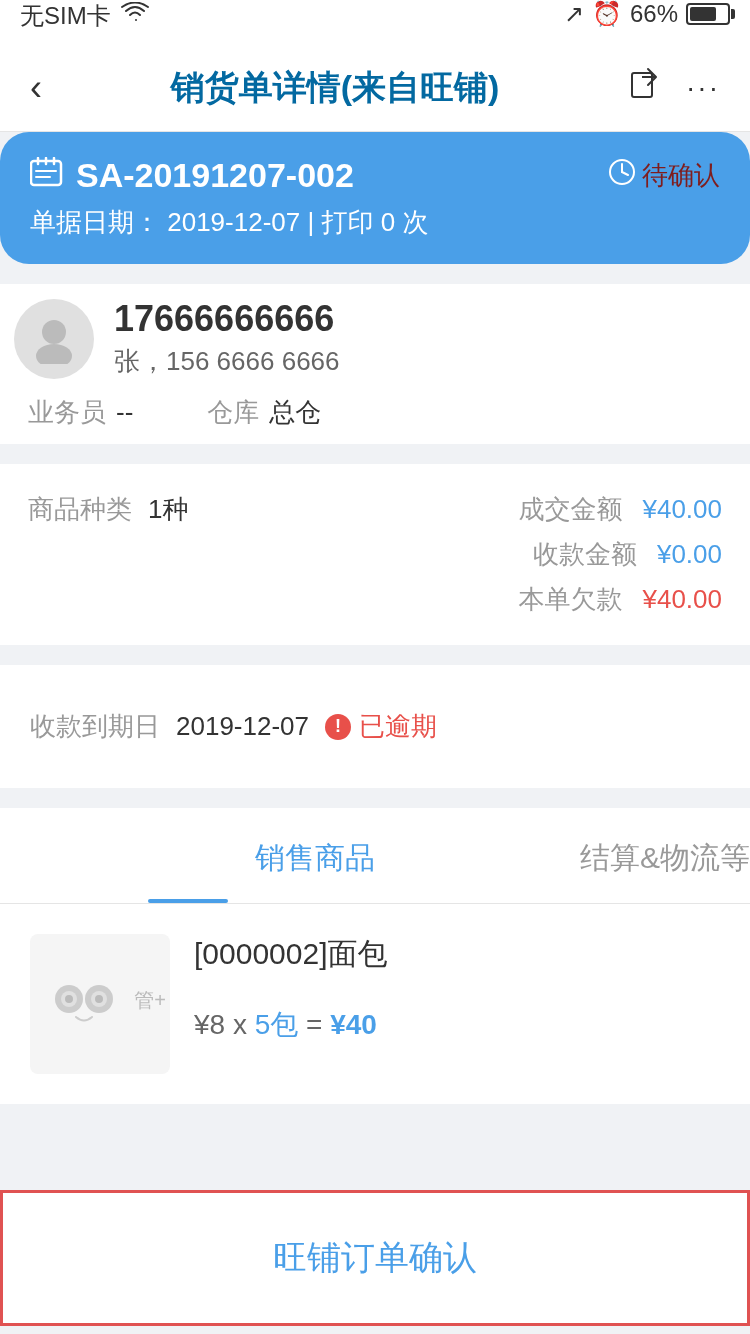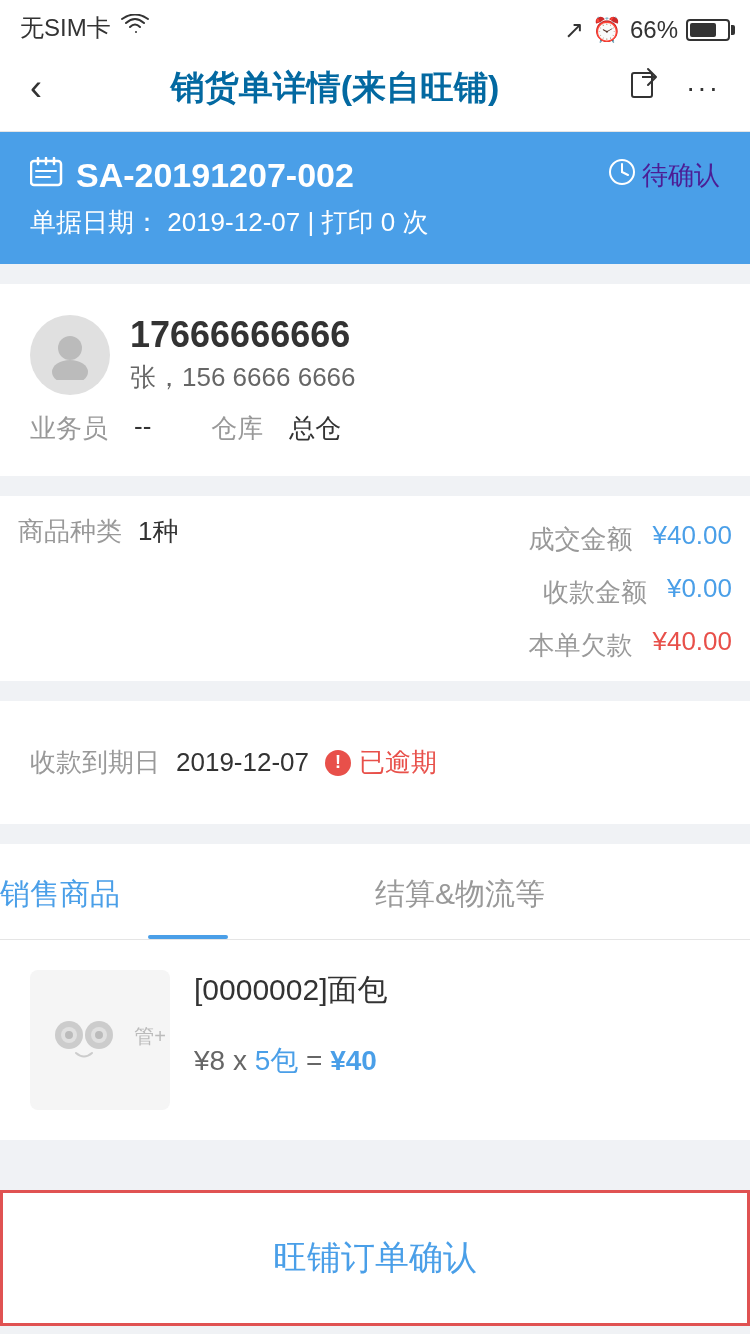--- a/index.html
+++ b/index.html
@@ -12,21 +12,21 @@
       font-size: 28px;
       color: #333;
       position: relative;
     }
 
     
     .status-bar {
       background: #fff;
       height: 44px;
       display: flex;
-      align-items: flex-end;
+      align-items: flex-start;
       justify-content: space-between;
       padding: 0 20px;
       font-size: 24px;
       font-weight: 500;
     }
     .status-left { display: flex; align-items: center; gap: 10px; }
     .status-center { font-weight: 600; font-size: 28px; }
     .status-right { display: flex; align-items: center; gap: 8px; }
     .battery-icon {
       width: 44px; height: 22px;
@@ -83,52 +83,53 @@
     .nav-icon {
       font-size: 32px;
       color: #333;
     }
 
     
     .order-header {
       background: #4a9fe8;
       padding: 24px 30px;
       margin: 0;
+      border-radius: 29px;
     }
     .order-header-top {
       display: flex;
       justify-content: space-between;
       align-items: center;
       margin-bottom: 10px;
     }
     .order-number {
       font-size: 34px;
       font-weight: 700;
       color: #fff;
       display: flex;
       align-items: center;
       gap: 10px;
     }
     .order-status {
       font-size: 26px;
-      color: #4c1d95;
+      color: #7f1d1d;
       display: flex;
       align-items: center;
       gap: 6px;
     }
     .order-date {
       font-size: 26px;
       color: #fff;
     }
 
     
     .card {
       background: #fff;
       margin: 20px 0 0 0;
-      padding: 30px;
+      padding: 14px;
     }
     .customer-row {
       display: flex;
       align-items: center;
       gap: 20px;
       margin-bottom: 16px;
     }
     .avatar {
       width: 80px;
       height: 80px;
@@ -154,30 +155,32 @@
     .info-row {
       display: flex;
       align-items: center;
       gap: 60px;
       margin-top: 16px;
       font-size: 26px;
       color: #666;
     }
     .info-item {
       display: flex;
-      gap: 26px;
+      align-items: center;
+      gap: 10px;
+      margin-left: 14px;
     }
     .info-label { color: #999; }
     .info-value { color: #333; }
 
     
     .summary-card {
       background: #fff;
       margin: 20px 0 0 0;
-      padding: 18px;
+      padding: 28px;
       text-align: center;
     }
     .summary-row {
       display: flex;
       justify-content: space-between;
       align-items: flex-start;
     }
     .summary-left {
       display: flex;
       align-items: center;
@@ -192,21 +195,21 @@
       flex-direction: column;
       align-items: flex-end;
       gap: 10px;
       font-size: 26px;
     }
     .summary-item {
       display: flex;
       align-items: center;
       gap: 20px;
     }
-    .summary-item-label { color: #999; margin-top: 8px; }
+    .summary-item-label { color: #999; }
     .summary-item-value-blue { color: #4a9fe8; }
     .summary-item-value-red { color: #e8504a; }
 
     
     .due-date-card {
       background: #fff;
       margin: 20px 0 0 0;
       padding: 44px 30px;
       display: flex;
       align-items: center;
@@ -239,21 +242,21 @@
     .tabs-container {
       background: #fff;
       margin: 20px 0 0 0;
       border-bottom: 1px solid #e5e5e5;
     }
     .tabs {
       display: flex;
     }
     .tab {
       flex: 1;
-      text-align: left;
+      text-align: right;
       padding: 30px 0 24px;
       font-size: 30px;
       color: #999;
       position: relative;
       cursor: pointer;
     }
     .tab.active {
       color: #4a9fe8;
     }
     .tab.active::after {

